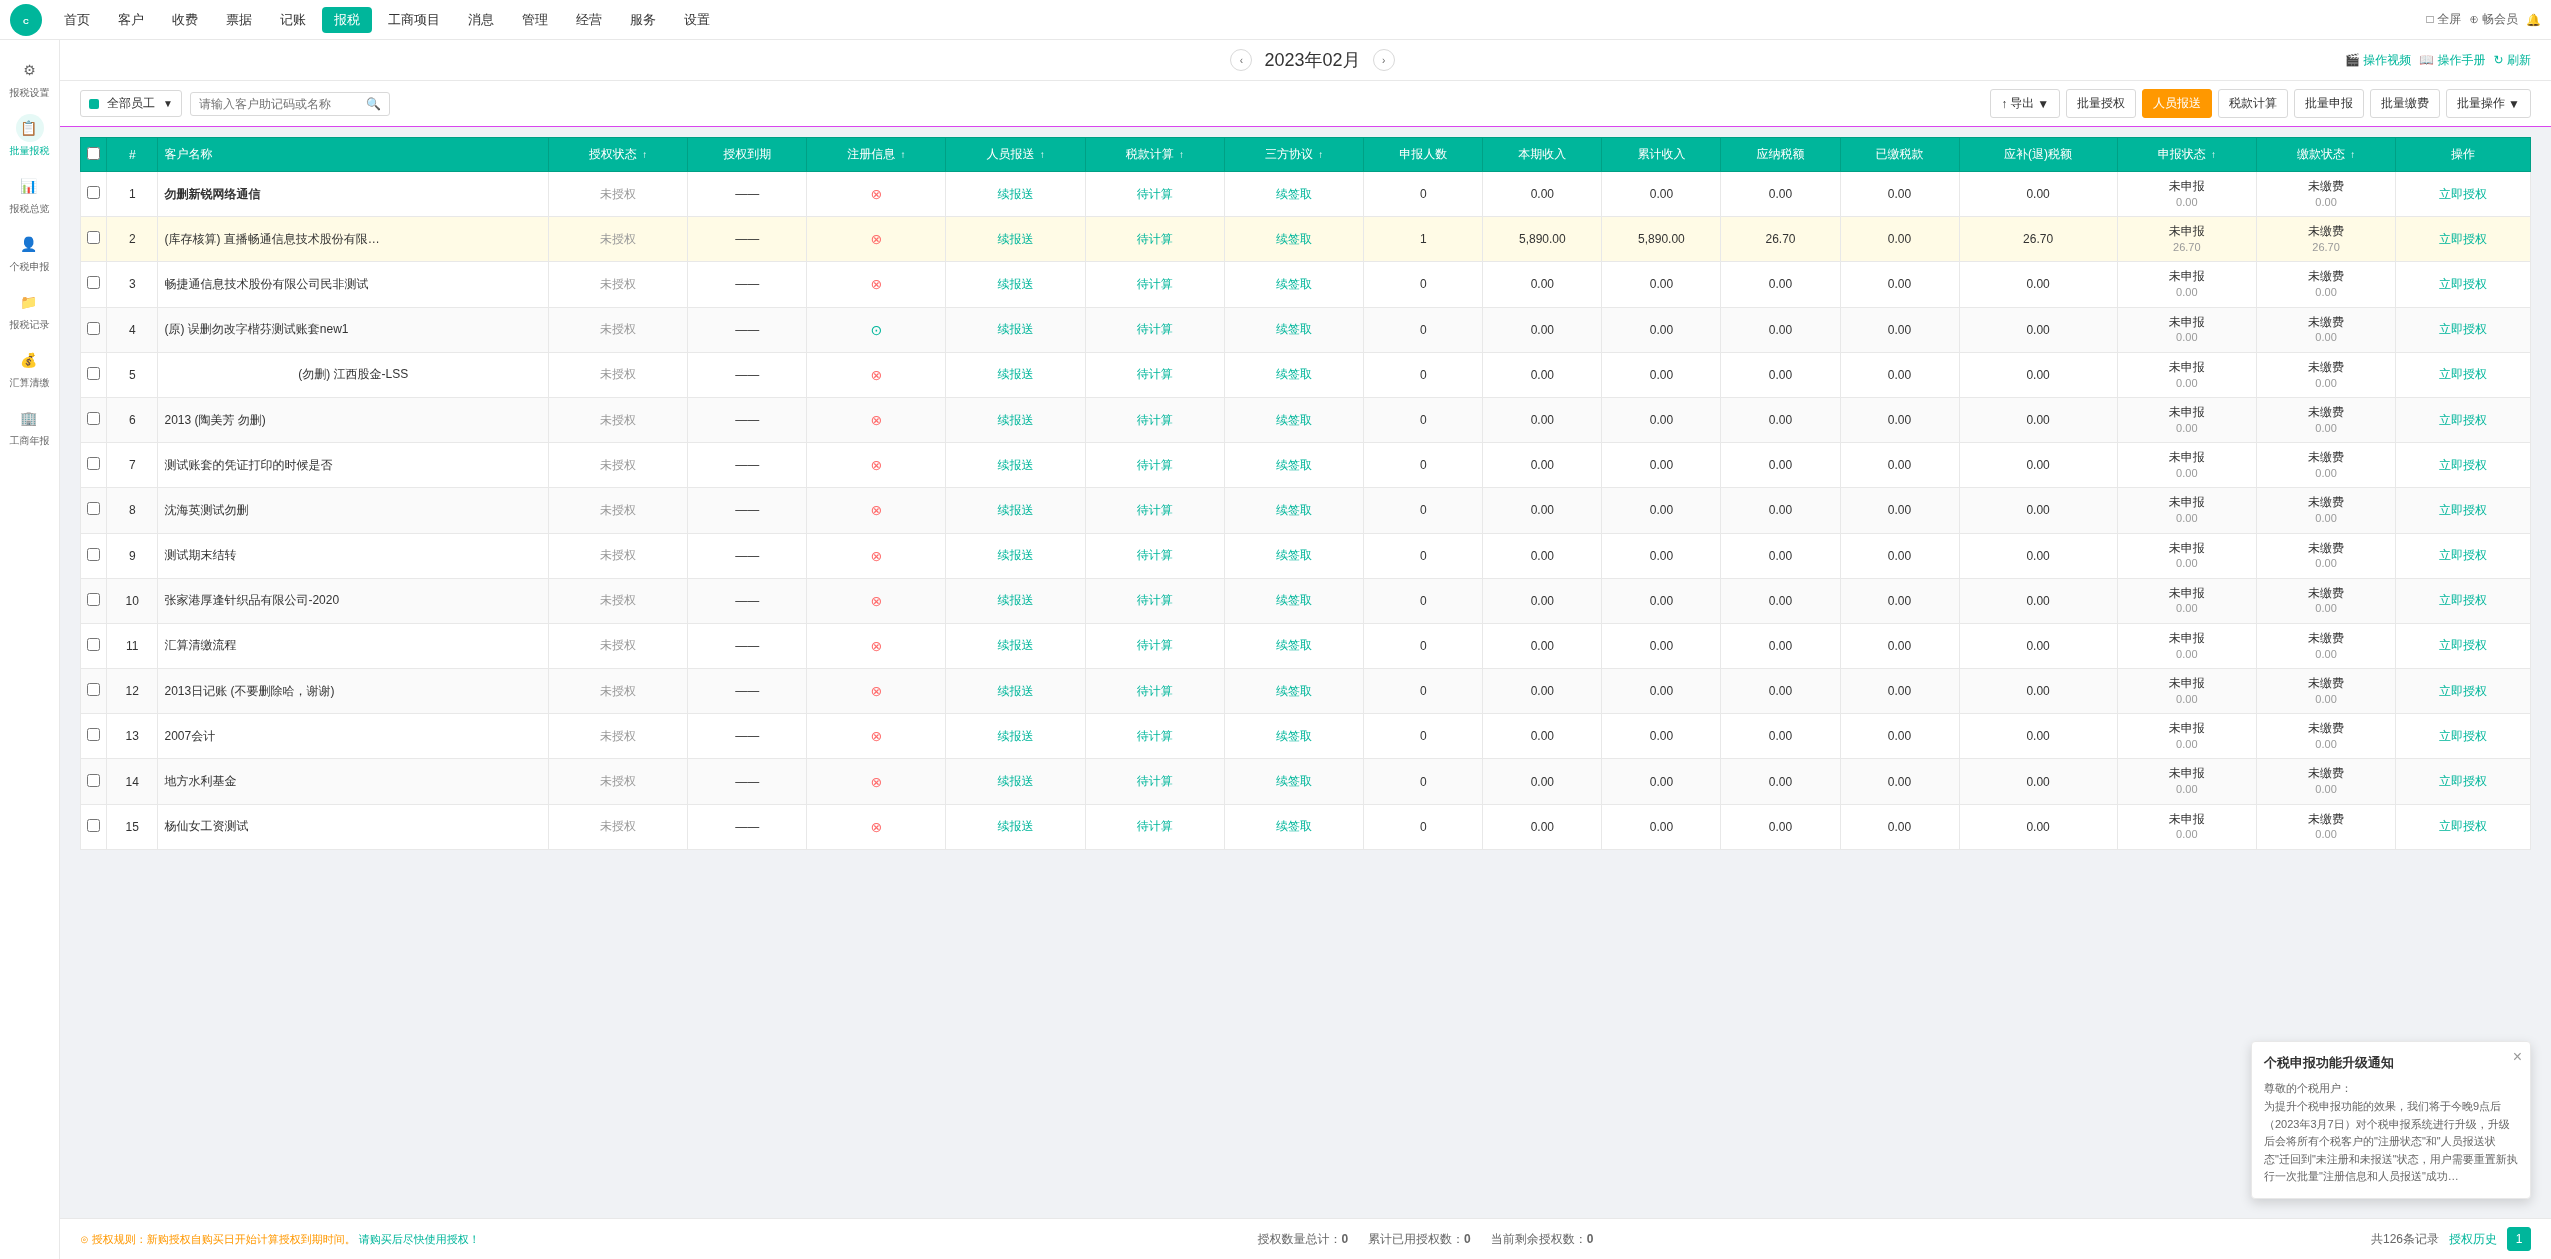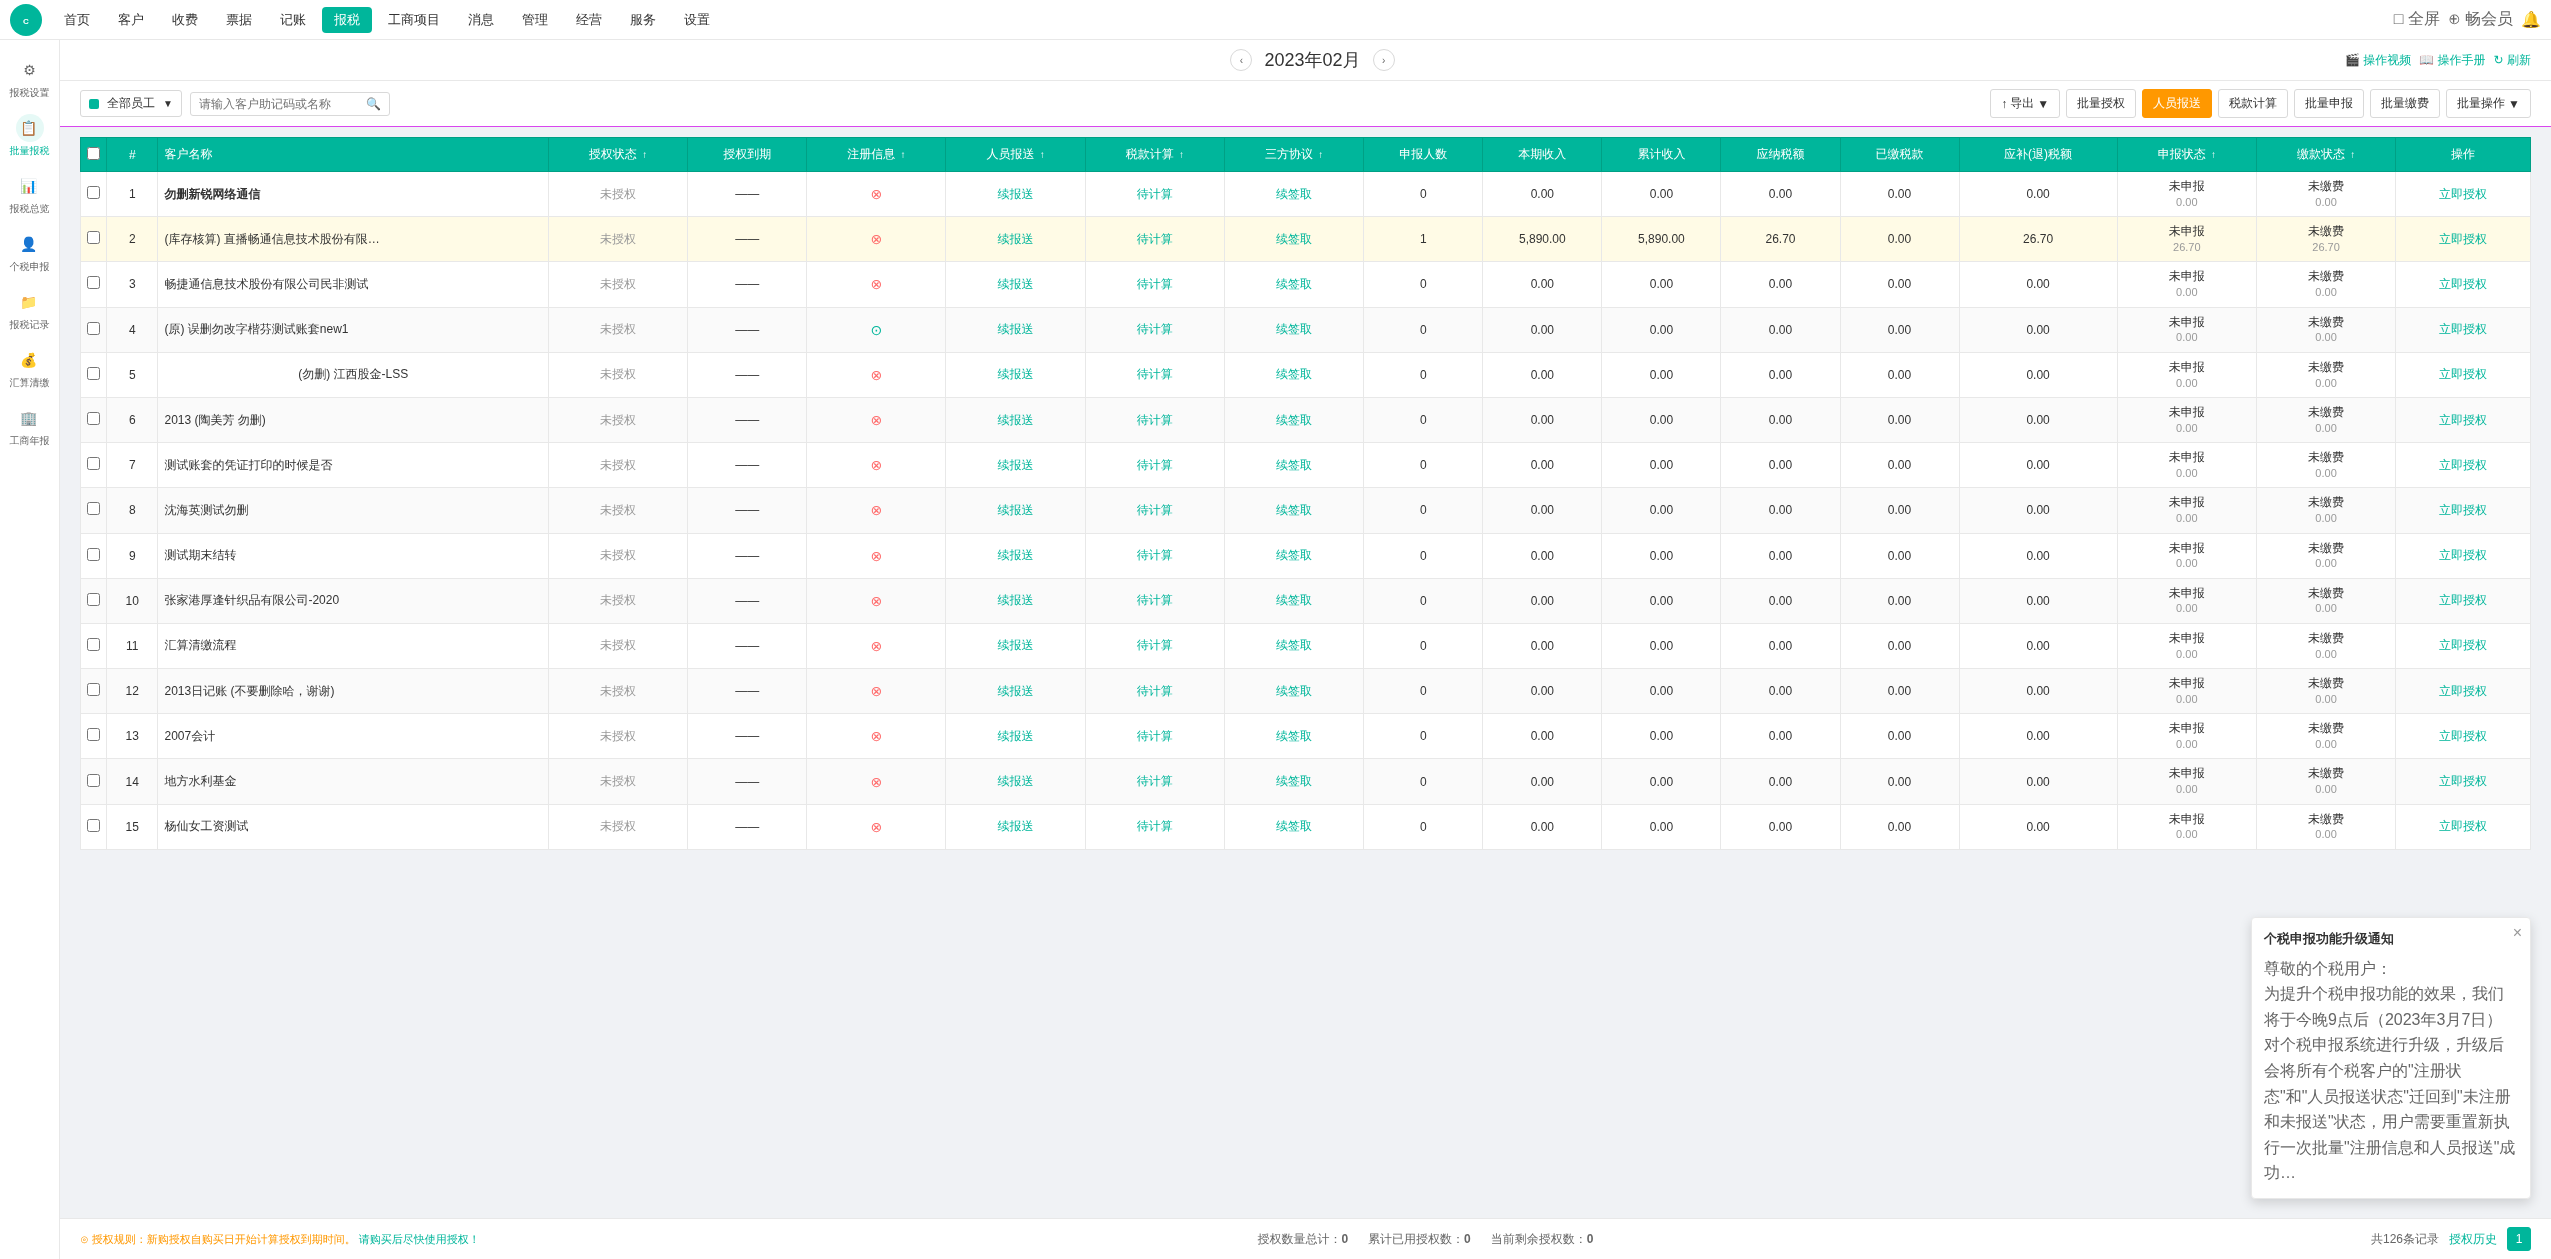--- a/index.html
+++ b/index.html
@@ -25,21 +25,21 @@
     }
     .top-nav-items { display: flex; align-items: center; flex: 1; gap: 4px; }
     .nav-item {
       padding: 4px 12px;
       border-radius: 3px;
       cursor: pointer;
       font-size: 13px;
       color: #333;
     }
     .nav-item.active { background: #00b69b; color: white; border-radius: 4px; }
-    .top-nav-right { display: flex; align-items: center; gap: 8px; font-size: 16px; color: #666; }
+    .top-nav-right { display: flex; align-items: center; gap: 8px; font-size: 12px; color: #666; }
     .top-nav-right span { cursor: pointer; }
     
     
     .layout { display: flex; height: calc(100vh - 40px); }
     
     
     .sidebar {
       width: 60px;
       background: #fff;
       border-right: 1px solid #e8e8e8;
@@ -234,21 +234,21 @@
       z-index: 100;
       padding: 12px;
     }
     .notification-popup .close-btn {
       position: absolute;
       top: 6px; right: 8px;
       cursor: pointer;
       font-size: 16px; color: #999;
     }
     .notification-title { font-size: 13px; font-weight: bold; color: #333; margin-bottom: 8px; }
-    .notification-body { font-size: 16px; color: #666; line-height: 1.6; }
+    .notification-body { font-size: 11px; color: #666; line-height: 1.6; }
 
     .checkbox-cell { width: 20px; }
     input[type="checkbox"] { cursor: pointer; }
     
     .teal-dot { 
       width: 10px; height: 10px; 
       border-radius: 2px; 
       background: #00b69b; 
       display: inline-block; 
       margin-right: 4px;

